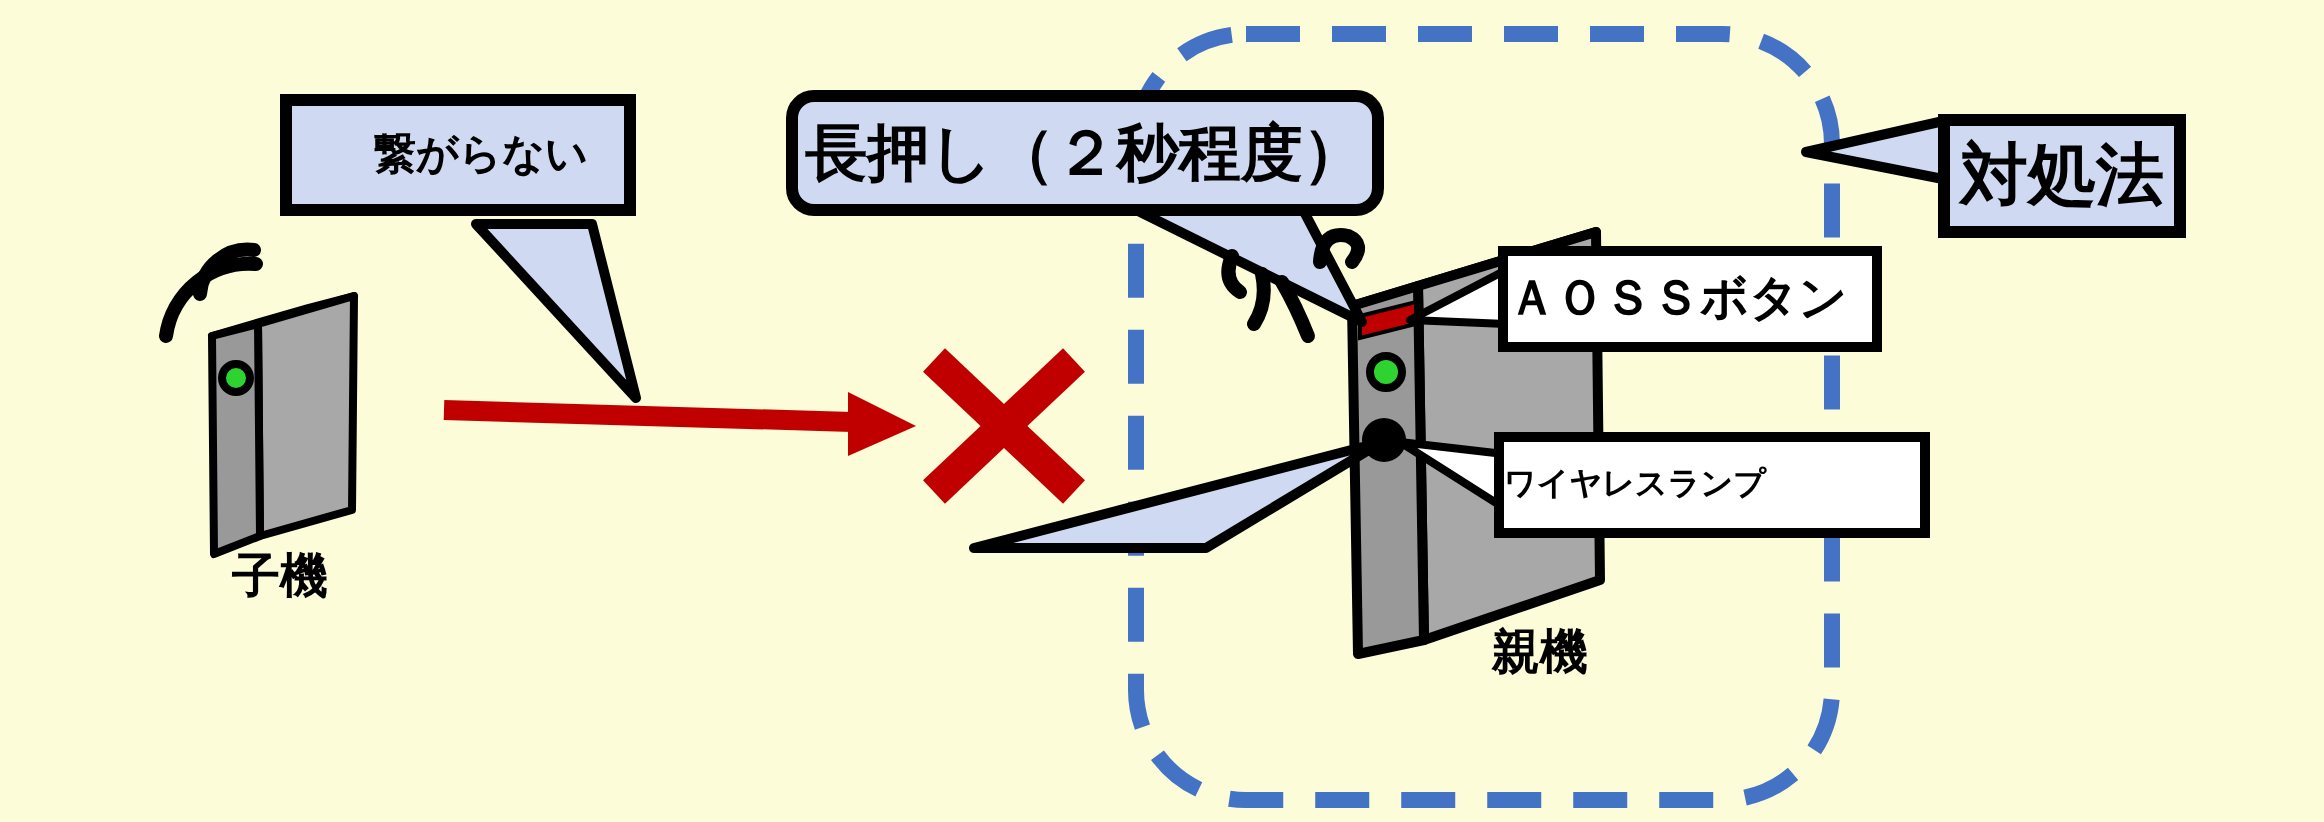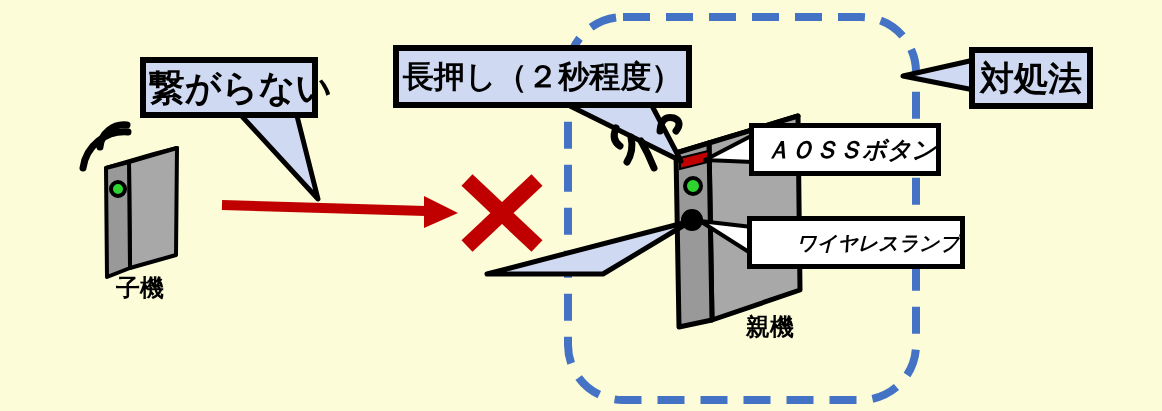--- a/index.html
+++ b/index.html
@@ -27,22 +27,22 @@
     background:var(--bubble-fill);
     color:#000;font-weight:bold;
     display:flex;align-items:center;justify-content:center;
     white-space:nowrap;line-height:1;
   }
   .whitebox{
     position:absolute;box-sizing:border-box;
     border:5px solid var(--outline-color);
     background:var(--box-fill);
     color:#000;font-weight:bold;
-    display:flex;align-items:center;justify-content:flex-end;
-    white-space:nowrap;line-height:1;font-style:italic;
+    display:flex;align-items:center;justify-content:flex-start;
+    white-space:nowrap;line-height:1;
   }
   .devlabel{
     position:absolute;color:#000;font-weight:bold;
     font-size:24px;line-height:1.08;text-align:center;white-space:nowrap;
   }
   .dashed-region{
     fill:none;stroke:var(--dashed-blue);stroke-width:8;
     stroke-dasharray:27 16;
   }
   .outline{stroke:var(--outline-color);}
@@ -98,42 +98,42 @@
     <polygon points="974,60 974,90 903,76" class="bluefill outline" stroke-width="5" stroke-linejoin="round"></polygon>
 
     <g fill="none" class="outline" stroke-width="7" stroke-linecap="round">
       <path d="M 616,128 q -5,12 4,18"></path>
       <path d="M 631,137 q 3,14 -4,25"></path>
       <path d="M 641,141 q 7,12 13,27"></path>
       <path d="M 660,131 q 1,-16 14,-13 q 9,4 2,13"></path>
     </g>
   </svg>
 
-  <div class="callout" style="left:140px;top:57px;width:178px;height:61px;font-size:36px;padding-left:23px;">
+  <div class="callout" style="left:140px;top:47px;width:178px;height:61px;font-size:21px;padding-left:23px;">
     <span>繋がらない</span>
   </div>
 
-  <div class="callout" style="left:393px;top:45px;width:299px;height:63px;font-size:31px;">
+  <div class="callout" style="left:393px;top:45px;width:299px;height:63px;font-size:31px;border-radius:14px;">
     <span>長押し（２秒程度）</span>
   </div>
 
 
   <div class="whitebox" style="left:749px;top:123px;width:192px;height:53px;font-size:24px;">
     <span>ＡＯＳＳボタン</span>
   </div>
 
-  <div class="whitebox" style="left:747px;top:216px;width:218px;height:53px;font-size:20px;padding-left:16px;">
+  <div class="whitebox" style="left:747px;top:216px;width:218px;height:53px;font-size:16px;">
     <span>ワイヤレスランプ</span>
   </div>
 
-  <div class="callout" style="left:969px;top:47px;width:124px;height:62px;font-size:34px;">
+  <div class="callout" style="left:969px;top:57px;width:124px;height:62px;font-size:34px;">
     <span>対処法</span>
   </div>
 
-  <div class="devlabel" style="left:40px;top:276px;width:200px;font-family:Liberation Serif, serif;">
+  <div class="devlabel" style="left:40px;top:276px;width:200px;">
     <div>子機</div>
   </div>
 
   <div class="devlabel" style="left:625px;top:314px;width:290px;">
     <div>親機</div>
   </div>
 
 </div>
 
 </body></html>

